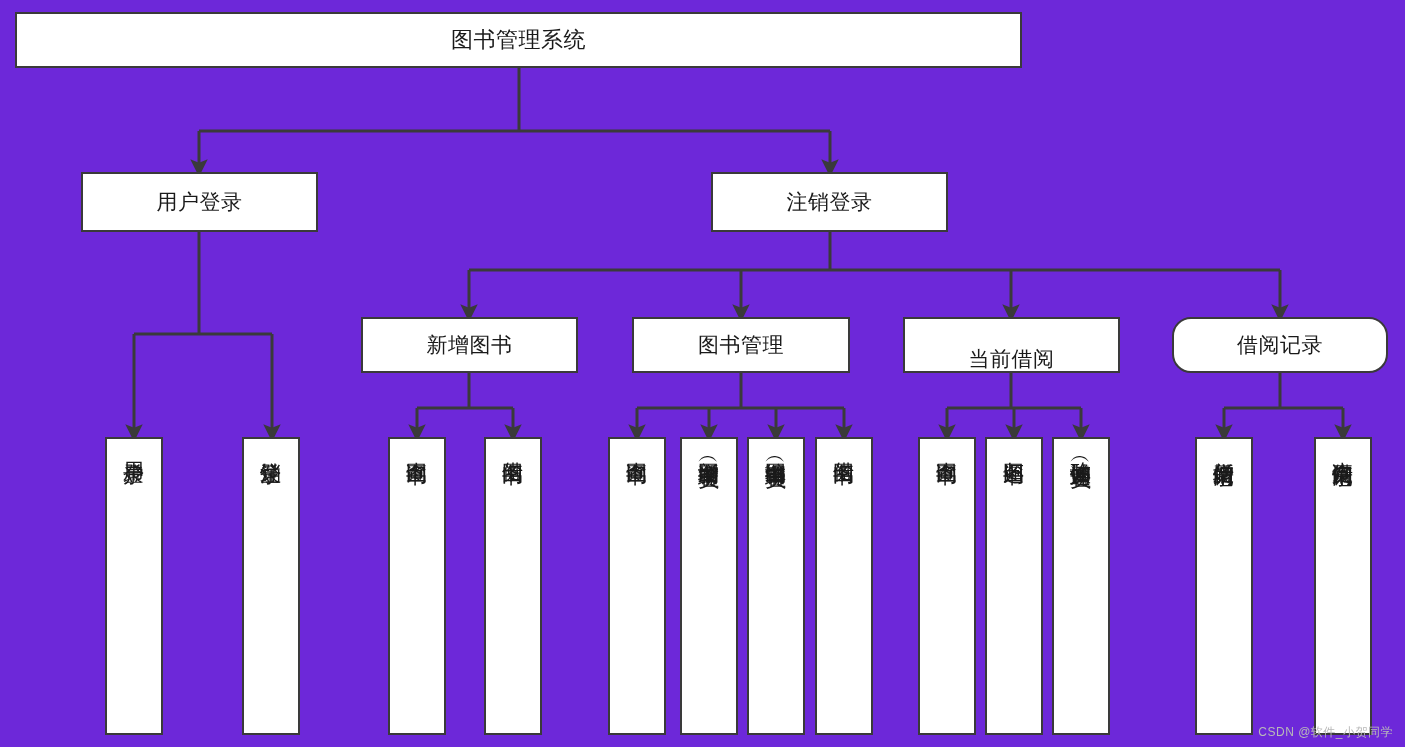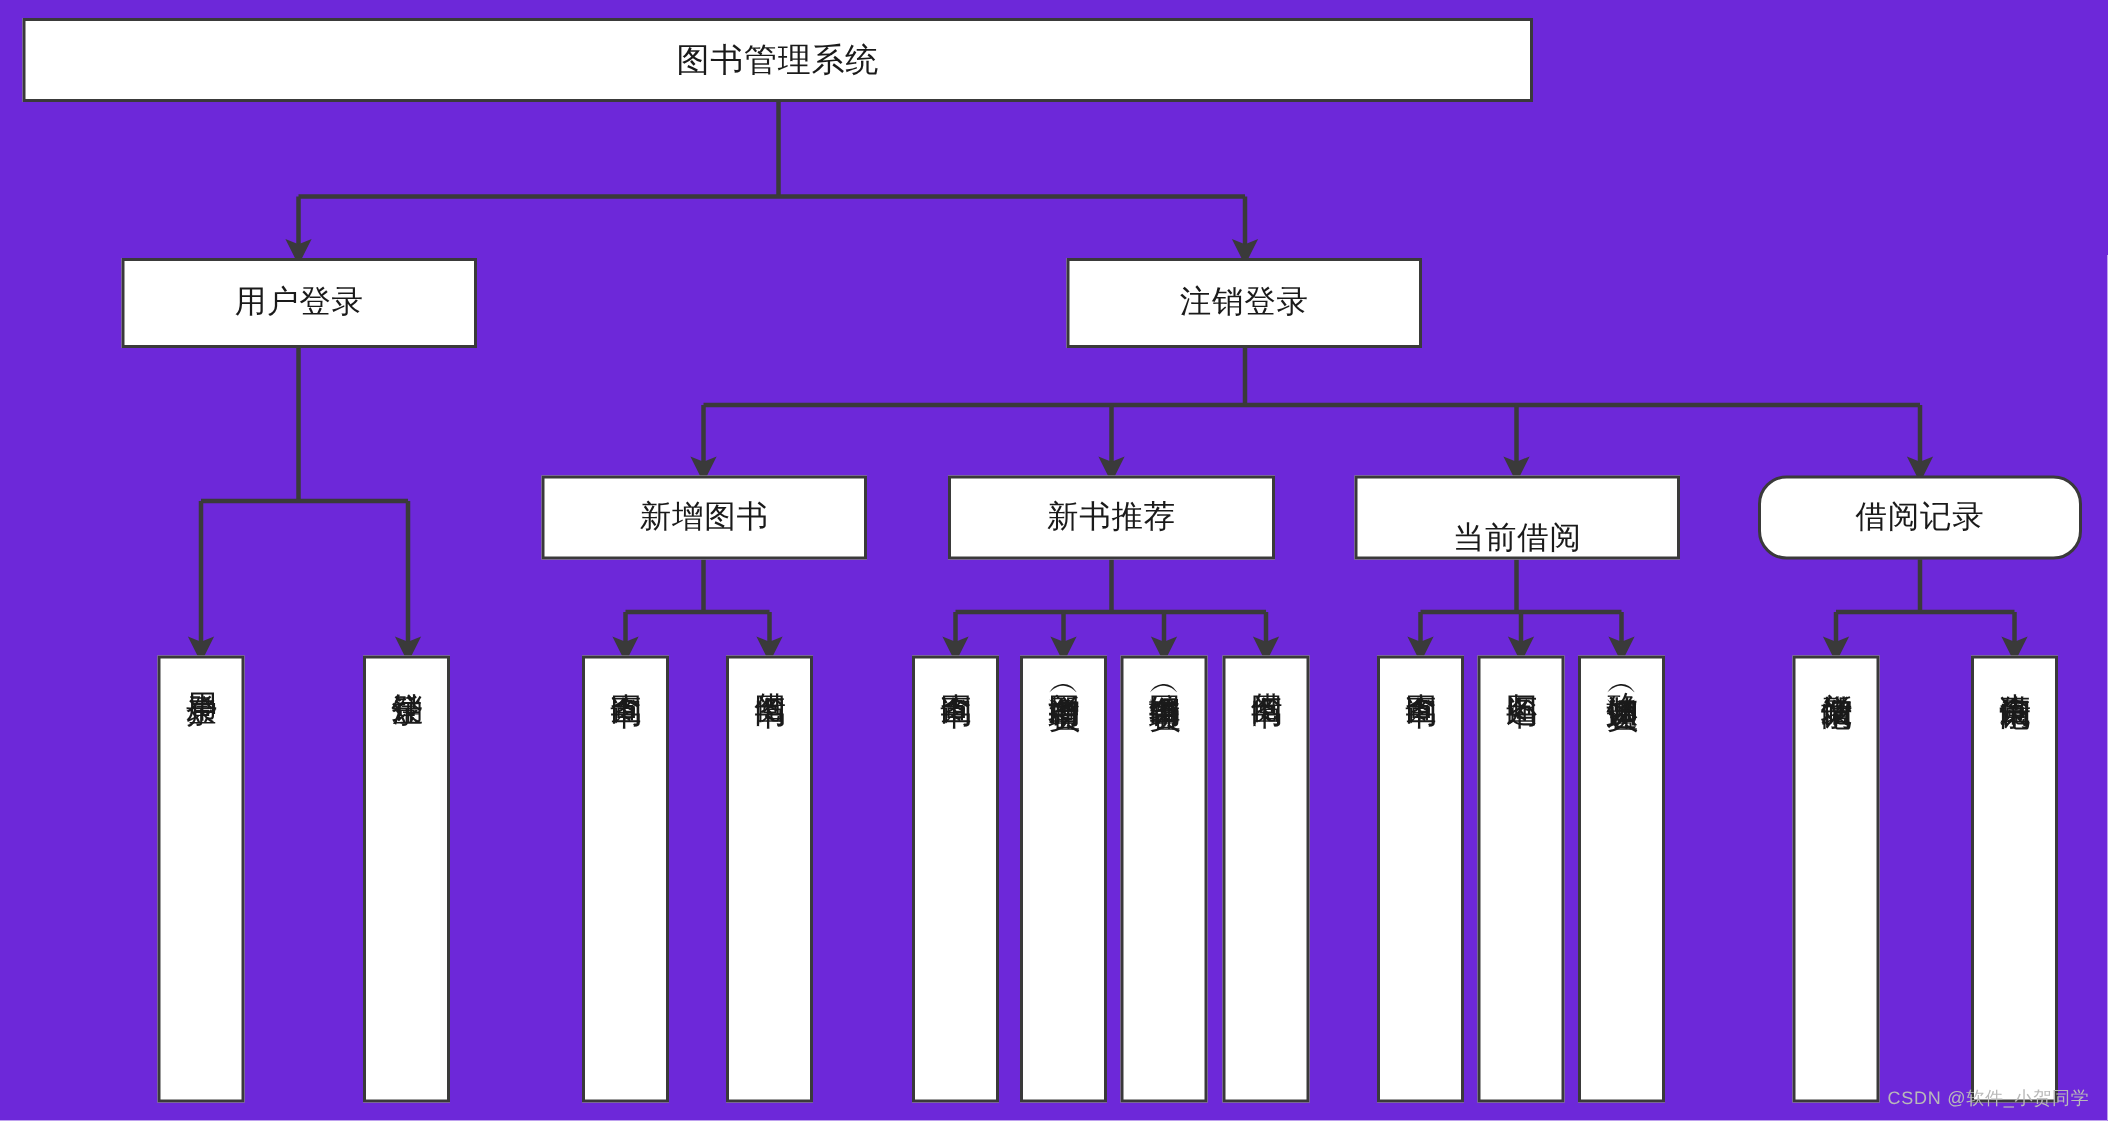--- a/index.html
+++ b/index.html
@@ -137,21 +137,21 @@
     <span class="label">用户登录</span>
   </div>
   <div class="node horiz" style="left:711px; top:172px; width:237px; height:60px;">
     <span class="label">注销登录</span>
   </div>
 
   <div class="node horiz" style="left:361px; top:317px; width:217px; height:56px;">
     <span class="label">新增图书</span>
   </div>
   <div class="node horiz" style="left:632px; top:317px; width:218px; height:56px;">
-    <span class="label">新书推荐</span>
+    <span class="label">图书管理</span>
   </div>
   <div class="node horiz" style="left:903px; top:317px; width:217px; height:56px;align-items:flex-end;">
     <span class="label">当前借阅</span>
   </div>
   <div class="node horiz" style="left:1172px; top:317px; width:216px; height:56px;border-radius:19px;">
     <span class="label">借阅记录</span>
   </div>
 
   <div class="node vert" style="left:105px; top:437px; width:58px; height:298px;">
     <span class="label">用户登录</span>

